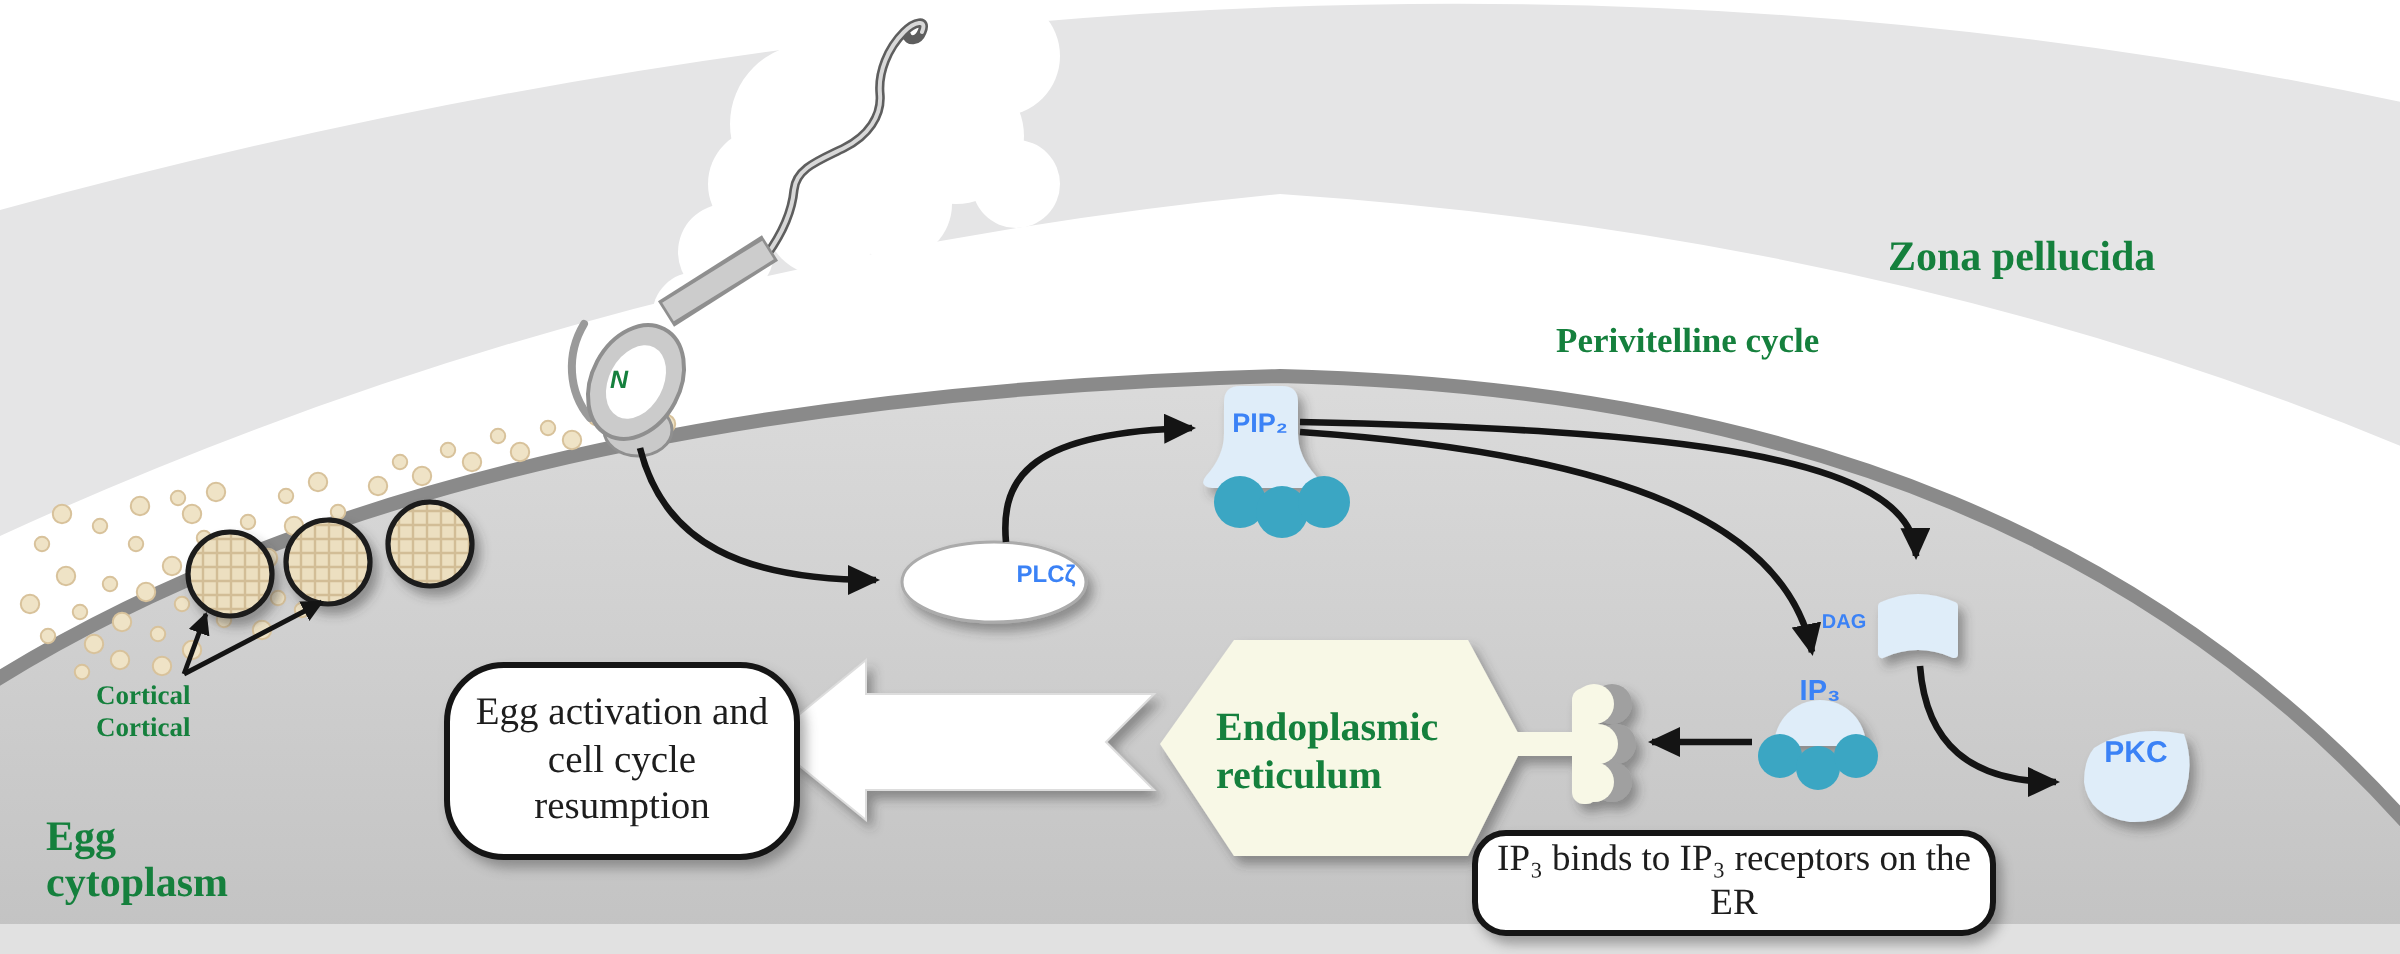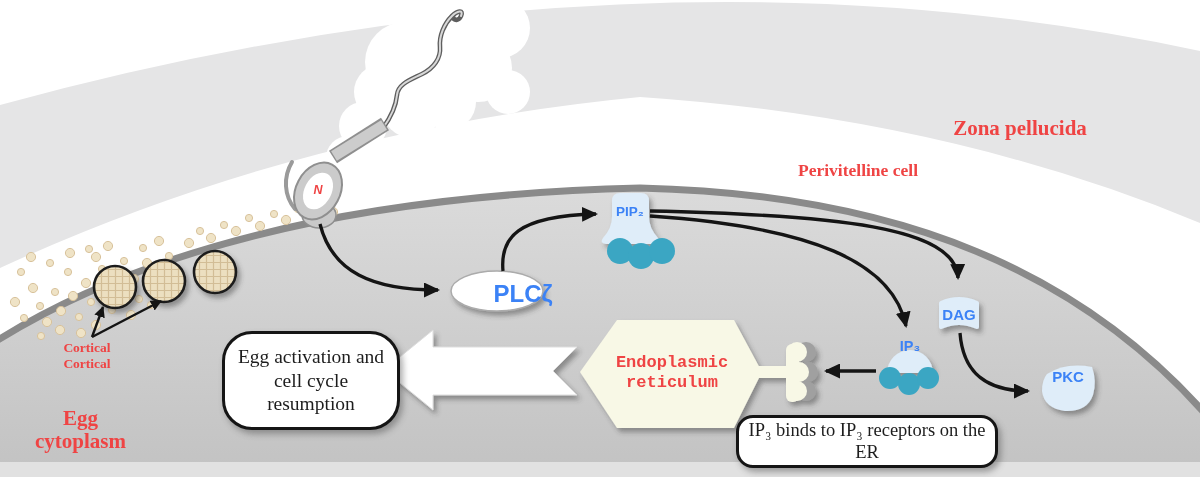--- a/index.html
+++ b/index.html
@@ -1,19 +1,19 @@
 <!DOCTYPE html>
 <html><head>
 <meta charset="utf-8">
 <style>
   html,body{margin:0;padding:0;background:#fff;}
   .stage{position:relative;width:1200px;height:477px;overflow:hidden;background:#fff;
          font-family:"Liberation Serif",serif;}
   .stage svg{position:absolute;left:0;top:0;}
-  .lbl{position:absolute;text-align:center;color:#ef4444;line-height:1.18;}
+  .lbl{position:absolute;color:#15803d;line-height:1.18;}
   .serifb{font-family:"Liberation Serif",serif;font-weight:bold;}
   .serif{font-family:"Liberation Serif",serif;}
   .mol{position:absolute;text-align:center;font-family:"Liberation Sans",sans-serif;
        font-weight:bold;color:#3b82f6;}
   .callout{position:absolute;background:#ffffff;border:3px solid #151515;border-radius:17px;
            display:flex;align-items:center;justify-content:center;text-align:center;
            font-family:"Liberation Serif",serif;color:#1d1d1d;
            box-shadow:3px 4px 6px rgba(70,70,70,.45);box-sizing:border-box;}
   .nowrap{white-space:nowrap;}
 </style>
@@ -189,32 +189,32 @@
     <path d="M 320,224 C 332,272 372,290 438,290" marker-end="url(#ah)"></path>
     <path d="M 503,271 C 500,238 516,216 596,214" marker-end="url(#ah)"></path>
     <path d="M 650,211 C 835,215 957,227 958,278" marker-end="url(#ah)"></path>
     <path d="M 650,216 C 812,227 893,262 906,326" marker-end="url(#ah)"></path>
     <path d="M 876,371 L 826,371" marker-end="url(#ah)"></path>
     <path d="M 960,333 C 963,372 985,391 1028,391" marker-end="url(#ah)"></path>
   </g>
 </svg>
 
   <div class="lbl serifb nowrap" style="left:944px;top:116px;width:152px;font-size:21px;">Zona pellucida</div>
-  <div class="lbl serifb nowrap" style="left:778px;top:160px;width:160px;font-size:17.5px;">Perivitelline cell</div>
+  <div class="lbl serifb nowrap" style="left:778px;top:160px;width:160px;font-size:17.5px;">Perivitelline cycle</div>
   <div class="lbl serifb" style="left:23px;top:407px;width:115px;font-size:21px;line-height:1.1;">Egg cytoplasm</div>
   <div class="lbl serif" style="left:48px;top:340px;width:78px;font-size:13.5px;font-weight:600;">Cortical Cortical</div>
   <div class="lbl" style="left:305px;top:183px;width:26px;font-size:12.5px;font-family:'Liberation Sans',sans-serif;font-weight:bold;font-style:italic;">N</div>
 
-  <div class="mol" style="left:452px;top:280px;width:90px;font-size:24px;padding-left:26px;">PLCζ</div>
+  <div class="mol" style="left:452px;top:280px;width:90px;font-size:12px;padding-left:26px;">PLCζ</div>
   <div class="mol" style="left:609px;top:204px;width:42px;font-size:13.5px;">PIP₂</div>
-  <div class="mol" style="left:939px;top:306px;width:40px;font-size:15px;">DAG</div>
+  <div class="mol" style="left:902px;top:306px;width:40px;font-size:10px;">DAG</div>
   <div class="mol" style="left:888px;top:338px;width:44px;font-size:14.5px;">IP₃</div>
   <div class="mol" style="left:1044px;top:368px;width:48px;font-size:15px;">PKC</div>
 
-  <div class="lbl serifb" style="left:608px;top:353px;width:128px;font-size:17px;font-family:Liberation Mono, monospace;">Endoplasmic reticulum</div>
+  <div class="lbl serifb" style="left:608px;top:353px;width:128px;font-size:20px;">Endoplasmic reticulum</div>
 
   <div class="callout" style="left:202px;top:331px;width:178px;height:99px;border-width:3.5px;border-radius:30px;font-size:19.5px;line-height:1.2;padding:0 6px;margin-left:20px;">
     <span>Egg activation and cell cycle resumption</span>
   </div>
   <div class="callout" style="left:736px;top:415px;width:262px;height:53px;font-size:18.5px;line-height:1.15;padding:0 8px;">
     <span>IP₃ binds to IP₃ receptors on the ER</span>
   </div>
 </div>
 
 </body></html>

